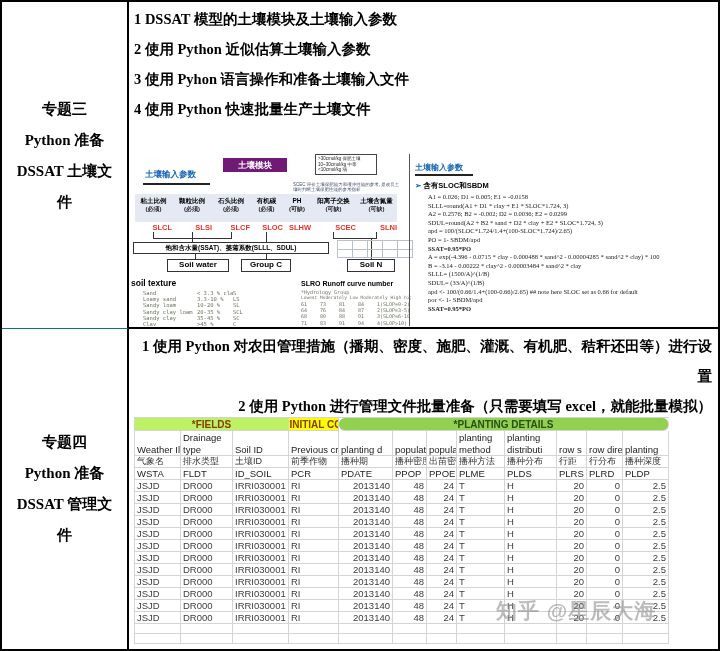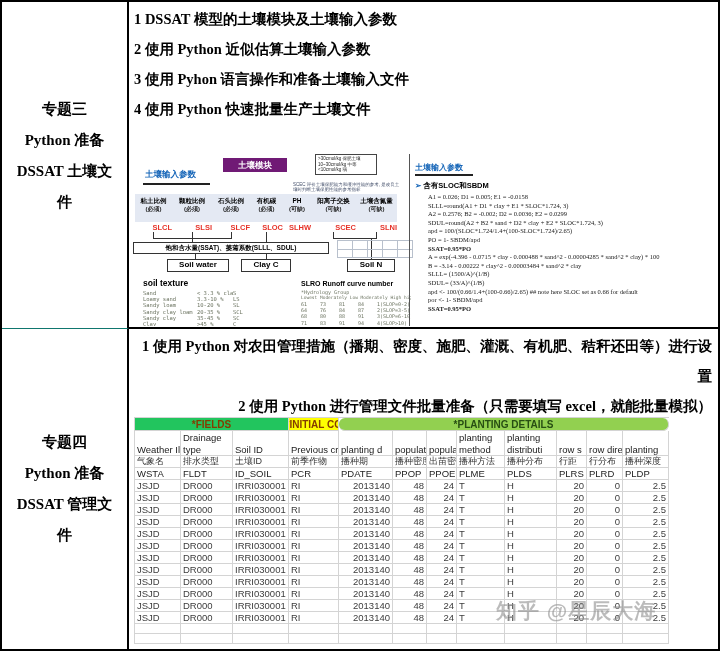--- a/index.html
+++ b/index.html
@@ -56,21 +56,21 @@
 
   .ssat-box { position: absolute; left: 2px; top: 88px; width: 196px; height: 12px; border: 1px solid #333; background: #fff; font: bold 6.5px "Liberation Sans", sans-serif; line-height: 10px; text-align: center; white-space: nowrap; overflow: hidden; }
   .mini-table { position: absolute; left: 206px; top: 86px; width: 76px; height: 18px; display: grid; grid-template-columns: repeat(5, 1fr); grid-template-rows: 1fr 1fr; border-left: 1px solid #b8c0cc; border-top: 1px solid #b8c0cc; }
   .mini-cell { border-right: 1px solid #b8c0cc; border-bottom: 1px solid #b8c0cc; }
 
   .soil-box { position: absolute; top: 105px; height: 13px; border: 1.5px solid #333; background: #fff; font: bold 8px "Liberation Sans", sans-serif; line-height: 10px; text-align: center; }
   .soil-water { left: 36px; width: 62px; }
   .soil-c { left: 110px; width: 50px; }
   .soil-n { left: 216px; width: 48px; }
 
-  .texture-title { position: absolute; left: 12px; top: 124px; font: bold 8.5px "Liberation Sans", sans-serif; }
+  .texture-title { position: absolute; left: 0; top: 124px; font: bold 8.5px "Liberation Sans", sans-serif; }
   .texture-table { position: absolute; left: 12px; top: 136px; }
   .texture-row { display: flex; font: 5.5px "DejaVu Sans Mono", monospace; line-height: 6.2px; color: #6d7562; white-space: nowrap; }
   .tx-name { width: 54px; overflow: hidden; } .tx-range { width: 36px; overflow: hidden; } .tx-code { width: 16px; overflow: hidden; }
 
   .slro-title { position: absolute; left: 170px; top: 126px; font: bold 7px "Liberation Sans", sans-serif; white-space: nowrap; }
   .slro-sub { position: absolute; left: 170px; top: 135px; font: 5px "DejaVu Sans Mono", monospace; color: #6d7562; }
   .slro-collabels { position: absolute; left: 170px; top: 141px; width: 110px; font: 4.5px "DejaVu Sans Mono", monospace; color: #6d7562; white-space: nowrap; overflow: hidden; }
   .slro-rows { position: absolute; left: 170px; top: 147px; }
   .slro-row { display: flex; font: 5px "DejaVu Sans Mono", monospace; line-height: 6.2px; color: #6d7562; }
   .sl-n { width: 19px; } .sl-g { width: 34px; white-space: nowrap; overflow: hidden; }
@@ -186,21 +186,21 @@
             <div class="mini-cell"></div>
             <div class="mini-cell"></div>
             <div class="mini-cell"></div>
             <div class="mini-cell"></div>
             <div class="mini-cell"></div>
             <div class="mini-cell"></div>
             <div class="mini-cell"></div>
           </div>
 
         <div class="soil-box soil-water">Soil water</div>
-        <div class="soil-box soil-c">Clay C</div>
+        <div class="soil-box soil-c">Group C</div>
         <div class="soil-box soil-n">Soil N</div>
 
         <div class="texture-title">soil texture</div>
         <div class="texture-table" id="texture-table">
             <div class="texture-row">
               <span class="tx-name">Sand</span>
               <span class="tx-range">&lt; 3.3 % clay</span>
               <span class="tx-code">S</span>
             </div>
             <div class="texture-row">
@@ -296,21 +296,21 @@
       <div class="label-line">DSSAT 管理文</div>
       <div class="label-line">件</div>
     </div>
 
   <div class="r2c2">
     <div class="item-list-4" id="t4-items">
         <div class="list-item-wrap">1 使用 Python 对农田管理措施（播期、密度、施肥、灌溉、有机肥、秸秆还田等）进行设置</div>
         <div class="list-item-wrap">2 使用 Python 进行管理文件批量准备（只需要填写 excel，就能批量模拟）</div>
       </div>
     <div class="excel" id="excel" style="grid-template-columns: 46px 52px 56px 50px 54px 34px 30px 48px 52px 30px 36px 46px;">
-        <div class="xcell xband" style="grid-column: span 3; background: #22c55e; color: rgb(132, 60, 0);">*FIELDS</div>
+        <div class="xcell xband" style="grid-column: span 3; background: #bef264; color: rgb(132, 60, 0);">*FIELDS</div>
         <div class="xcell xband" style="grid-column: span 1; background: rgb(255, 255, 0); color: rgb(132, 60, 0);">*INITIAL CC</div>
         <div class="xcell xband" style="grid-column: span 8; background: rgb(146, 208, 80); color: rgb(39, 78, 19); border-radius: 6px;">*PLANTING DETAILS</div>
         <div class="xcell xen">Weather Il</div>
         <div class="xcell xen">Drainage
 type</div>
         <div class="xcell xen">Soil ID</div>
         <div class="xcell xen">Previous cr</div>
         <div class="xcell xen">planting d</div>
         <div class="xcell xen">populat</div>
         <div class="xcell xen">popula</div>

